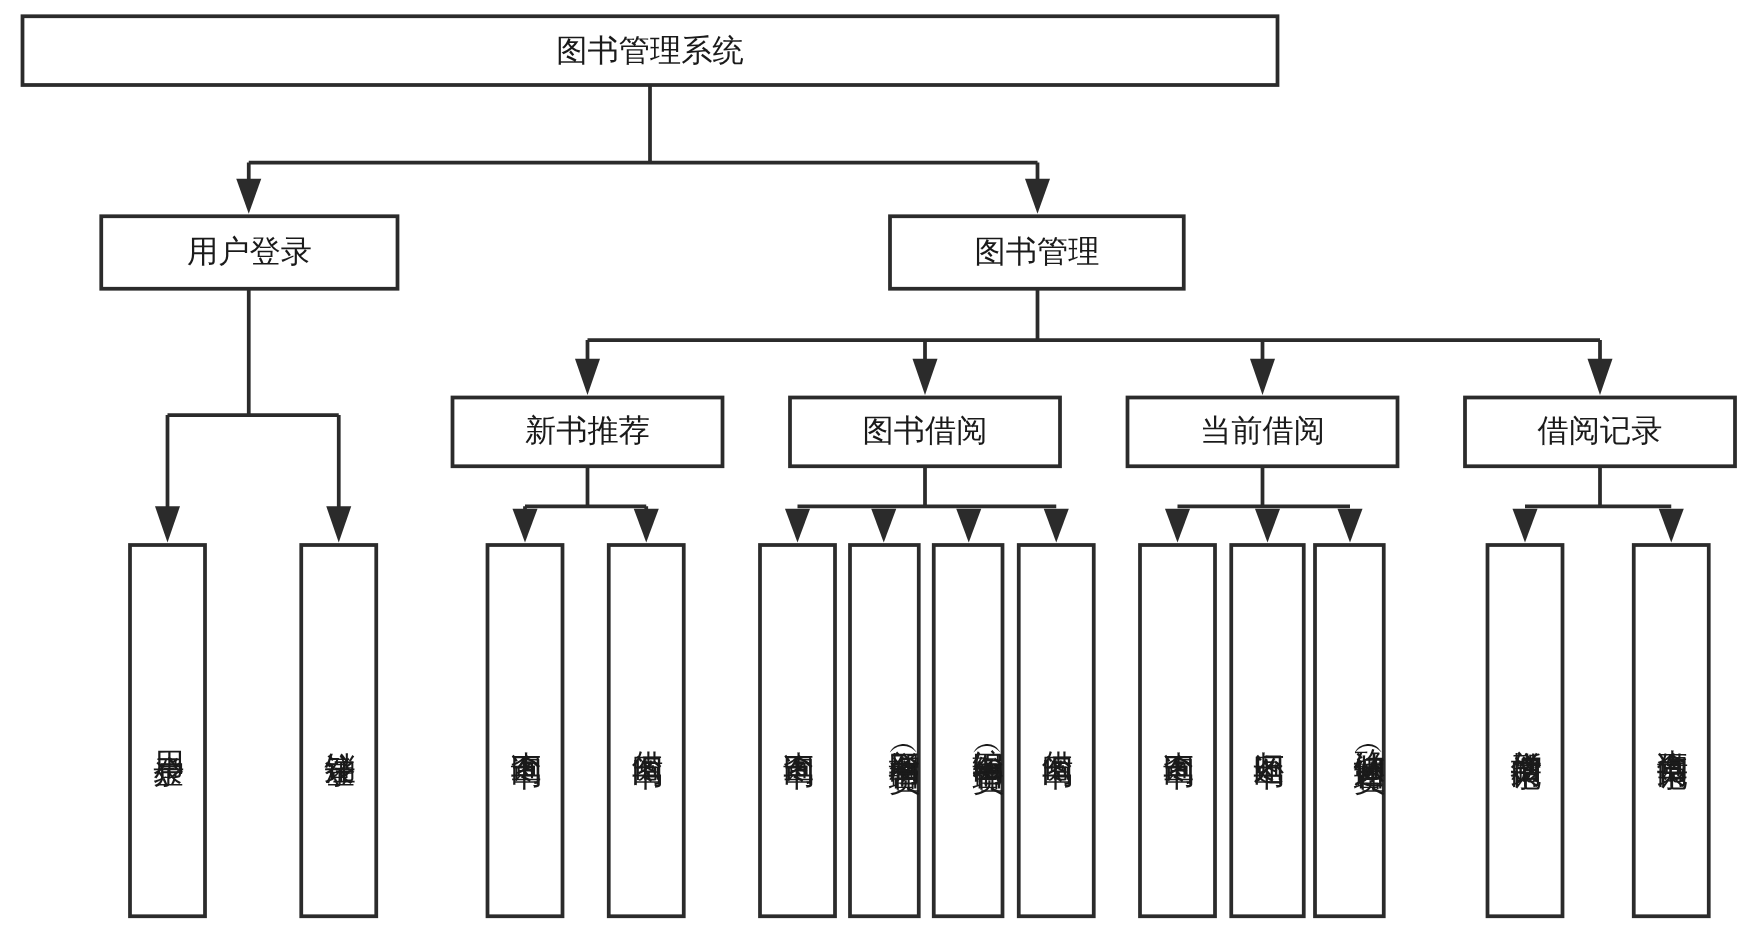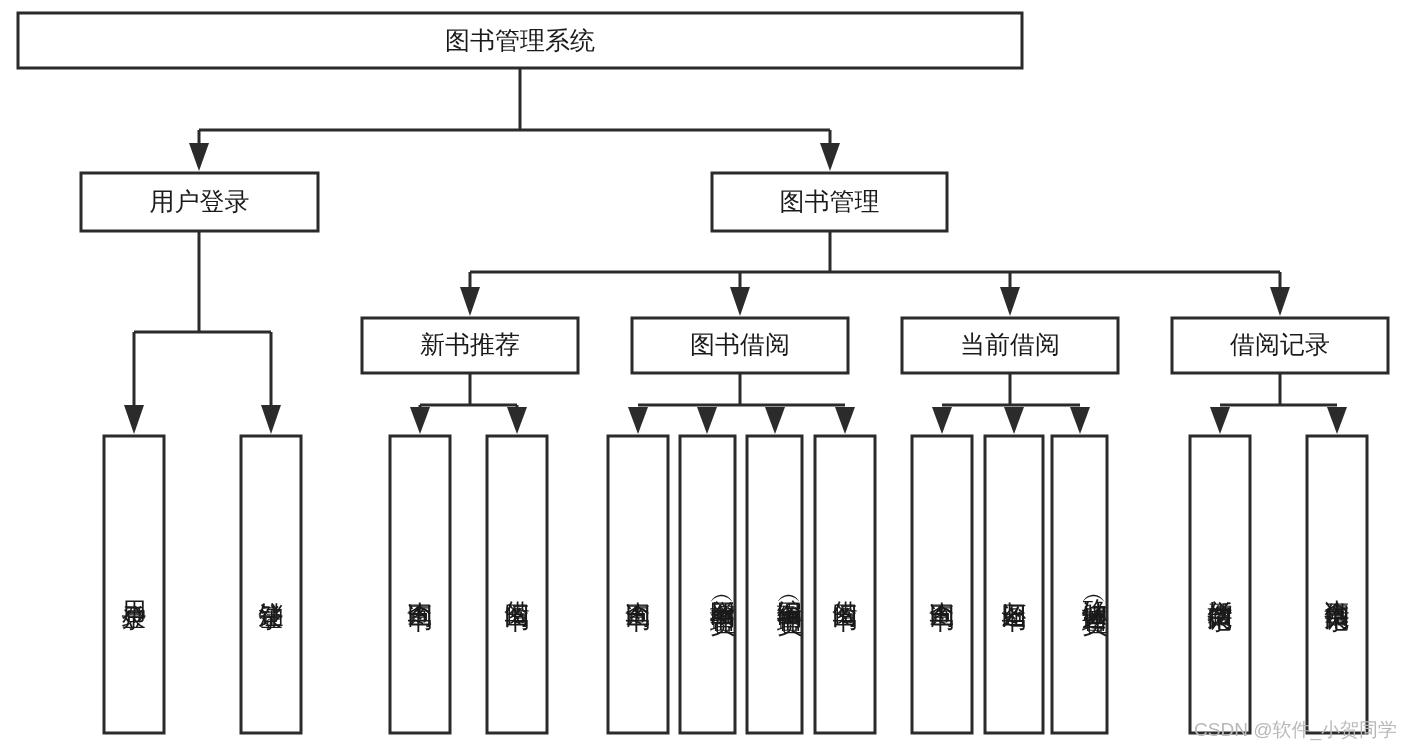--- a/index.html
+++ b/index.html
@@ -203,14 +203,13 @@
   <div class="node-label-v" style="left:608px;  top:436px; width:60px; height:297px;">查询图书</div>
   <div class="node-label-v" style="left:680px;  top:436px; width:55px; height:297px; align-items:flex-start; padding-top:6px; box-sizing:border-box;">新增图书（管理员）</div>
   <div class="node-label-v" style="left:747px;  top:436px; width:55px; height:297px; align-items:flex-start; padding-top:6px; box-sizing:border-box;">编辑图书（管理员）</div>
   <div class="node-label-v" style="left:815px;  top:436px; width:60px; height:297px;">借阅图书</div>
   <div class="node-label-v" style="left:912px;  top:436px; width:60px; height:297px;">查询图书</div>
   <div class="node-label-v" style="left:985px;  top:436px; width:58px; height:297px;">归还图书</div>
   <div class="node-label-v" style="left:1052px; top:436px; width:55px; height:297px; align-items:flex-start; padding-top:6px; box-sizing:border-box;">确认归还（管理员）</div>
   <div class="node-label-v" style="left:1190px; top:436px; width:60px; height:297px;">新增借阅记录</div>
   <div class="node-label-v" style="left:1307px; top:436px; width:60px; height:297px;">查询借阅记录</div>
 
-  <div class="watermark">CSDN @软件_小贺同学</div>
 </div>
 
 </body></html>

